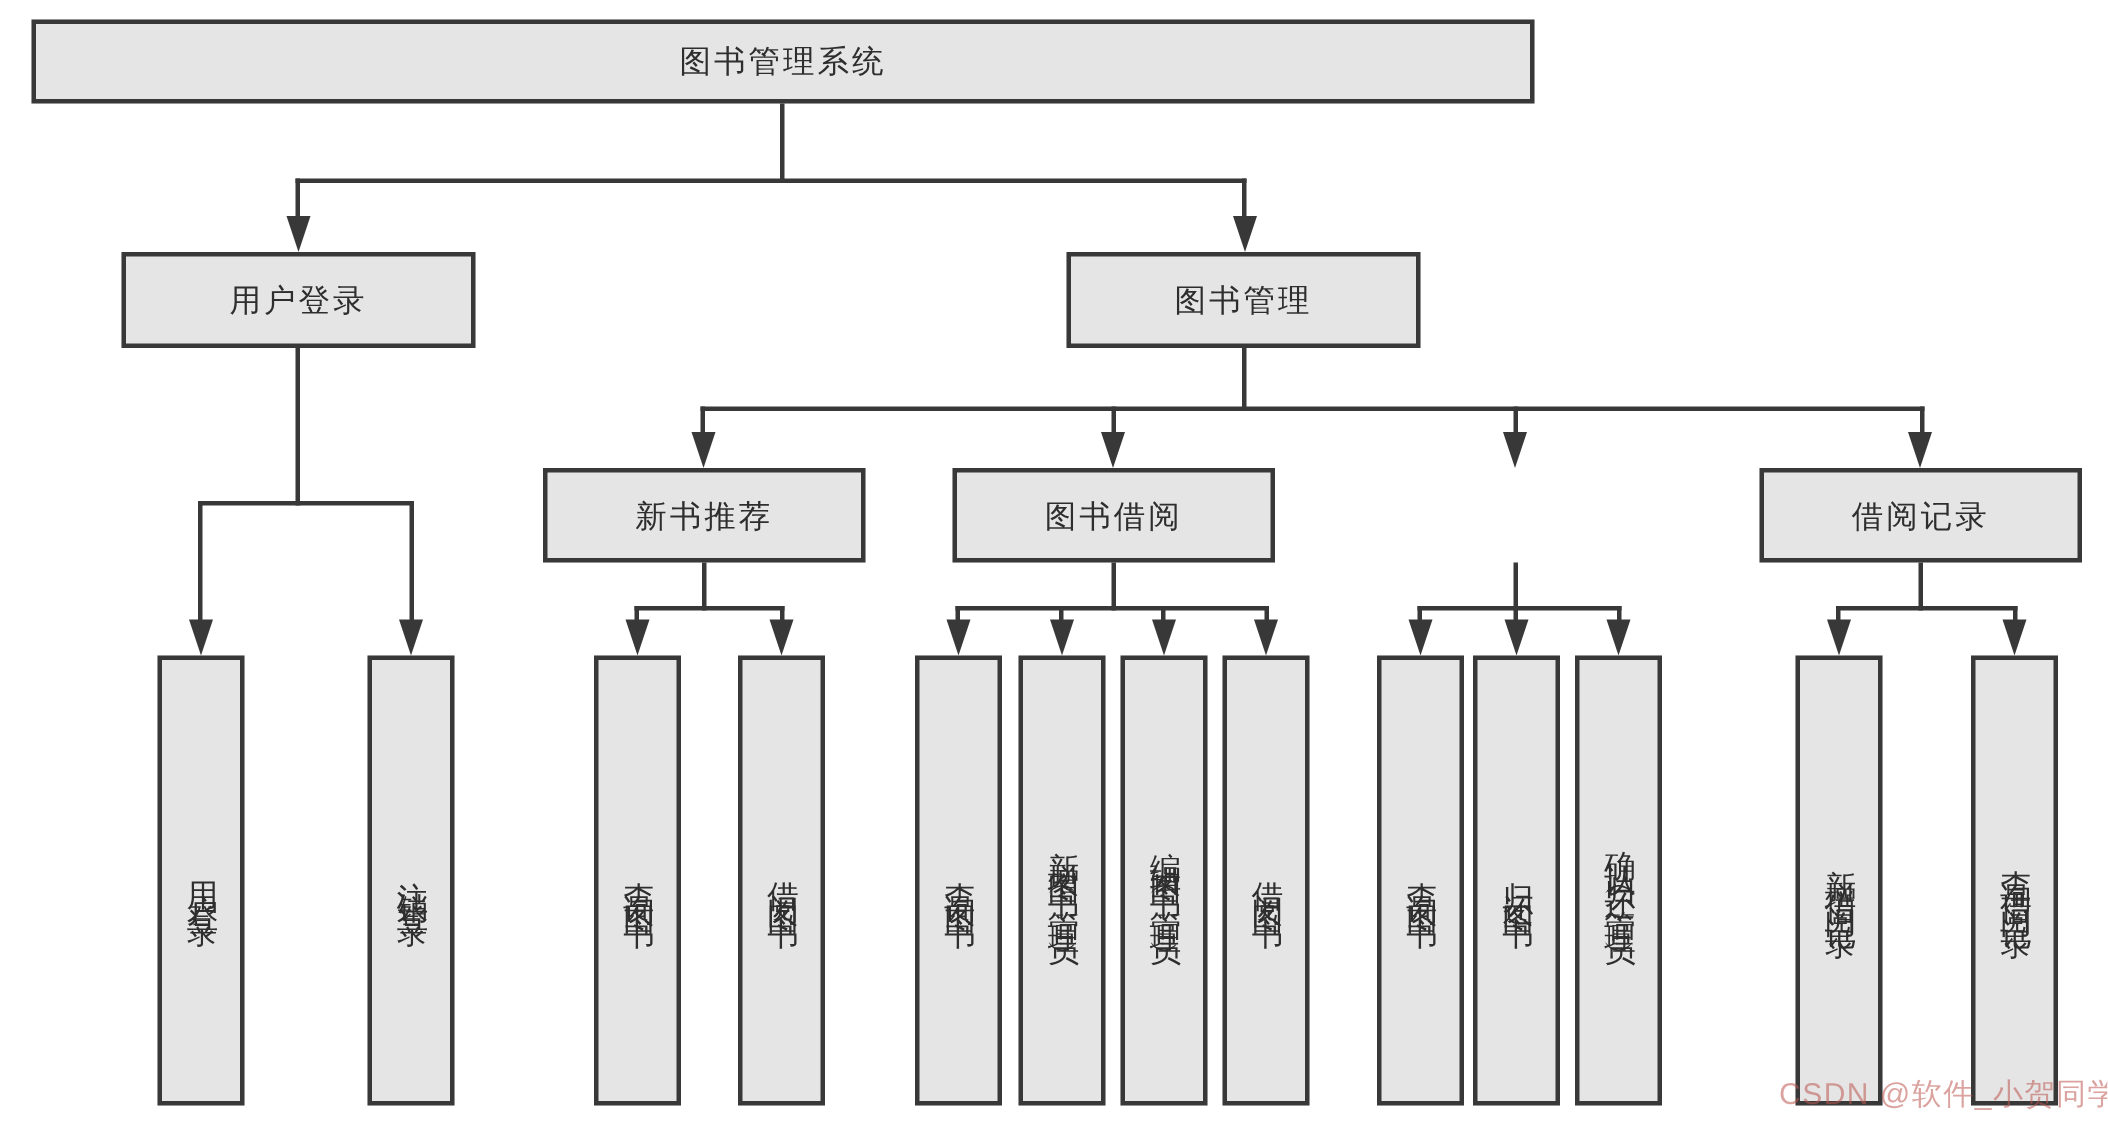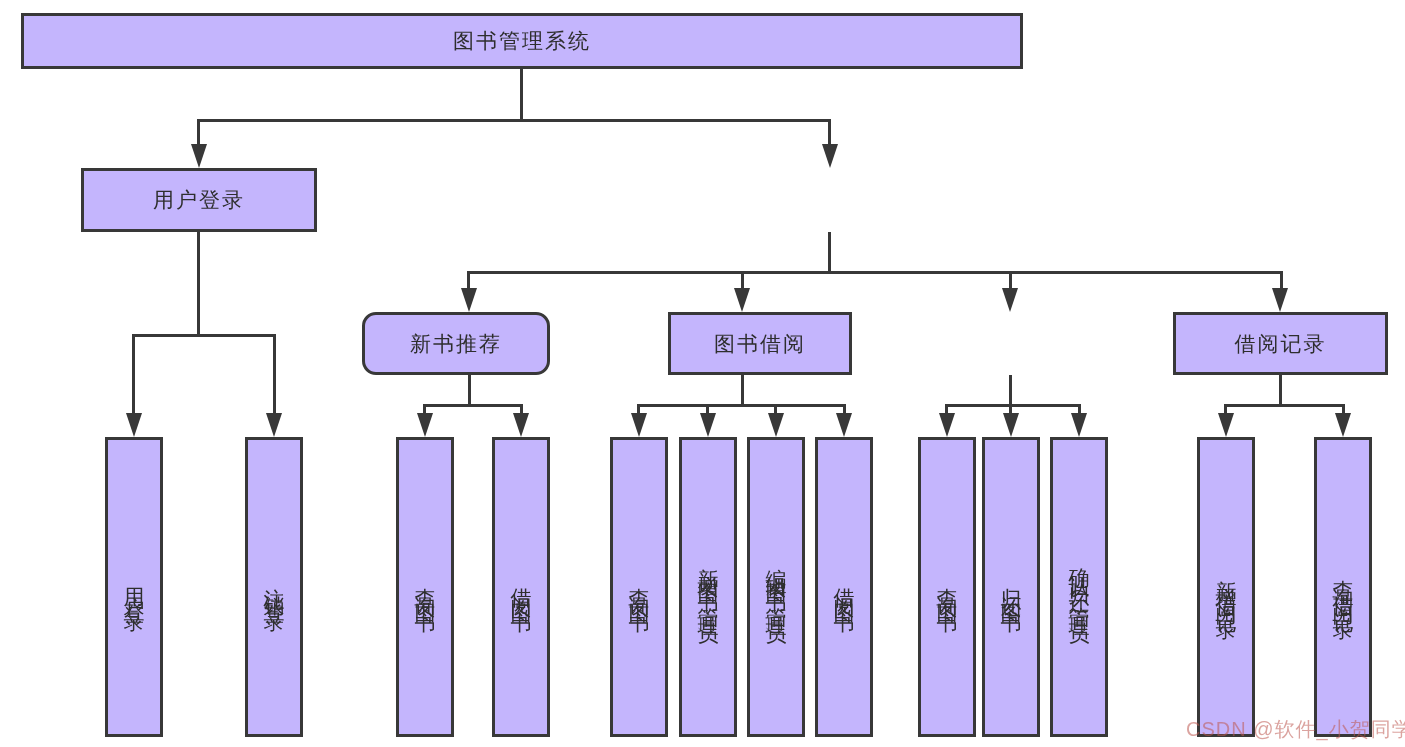--- a/index.html
+++ b/index.html
@@ -1,21 +1,21 @@
 <!DOCTYPE html>
 <html><head>
 <meta charset="utf-8">
 <style>
   html,body{margin:0;padding:0;background:#ffffff;}
   .stage{
     position:relative;width:1405px;height:747px;background:#ffffff;
     font-family:"Liberation Sans", sans-serif;color:#2e2e2e;overflow:hidden;
   }
   .node{
-    position:absolute;border:3px solid #383838;background:#c4b5fd;
+    position:absolute;border:3px solid #383838;background:#e5e5e5;
     box-sizing:border-box;
   }
   .h-node{
     display:flex;align-items:center;justify-content:center;
     font-size:21px;letter-spacing:2px;
   }
   .v-node{
     writing-mode:vertical-rl;text-orientation:mixed;
     text-align:center;font-size:21px;letter-spacing:8px;
     line-height:52px;
@@ -41,41 +41,42 @@
   <div class="node h-node" style="left:21px;top:13px;width:1002px;height:56px;">图书管理系统</div>
 
   <div class="vline" style="left:520px;top:69px;height:53px;"></div>
   <div class="hline" style="left:197px;top:119px;width:634px;"></div>
   <div class="vline" style="left:197px;top:119px;height:27px;"></div>
   <div class="arrow-down" style="left:191px;top:144px;"></div>
   <div class="vline" style="left:828px;top:119px;height:27px;"></div>
   <div class="arrow-down" style="left:822px;top:144px;"></div>
 
   <div class="node h-node" style="left:81px;top:168px;width:236px;height:64px;">用户登录</div>
+  <div class="node h-node" style="left:711px;top:168px;width:236px;height:64px;">图书管理</div>
 
   <div class="vline" style="left:197px;top:232px;height:105px;"></div>
   <div class="hline" style="left:132px;top:334px;width:144px;"></div>
   <div class="vline" style="left:132px;top:334px;height:80px;"></div>
   <div class="arrow-down" style="left:126px;top:413px;"></div>
   <div class="vline" style="left:273px;top:334px;height:80px;"></div>
   <div class="arrow-down" style="left:266px;top:413px;"></div>
 
   <div class="vline" style="left:828px;top:232px;height:42px;"></div>
   <div class="hline" style="left:467px;top:271px;width:816px;"></div>
   <div class="vline" style="left:467px;top:271px;height:19px;"></div>
   <div class="arrow-down" style="left:461px;top:288px;"></div>
   <div class="vline" style="left:741px;top:271px;height:19px;"></div>
   <div class="arrow-down" style="left:734px;top:288px;"></div>
   <div class="vline" style="left:1009px;top:271px;height:19px;"></div>
   <div class="arrow-down" style="left:1002px;top:288px;"></div>
   <div class="vline" style="left:1280px;top:271px;height:19px;"></div>
   <div class="arrow-down" style="left:1272px;top:288px;"></div>
 
-  <div class="node h-node" style="left:362px;top:312px;width:188px;height:63px;border-radius:14px;">新书推荐</div>
-  <div class="node h-node" style="left:635px;top:312px;width:184px;height:63px;margin-left:33px;">图书借阅</div>
+  <div class="node h-node" style="left:362px;top:312px;width:215px;height:63px;">新书推荐</div>
+  <div class="node h-node" style="left:635px;top:312px;width:215px;height:63px;">图书借阅</div>
   <div class="node h-node" style="left:1173px;top:312px;width:215px;height:63px;">借阅记录</div>
 
   <div class="vline" style="left:468px;top:375px;height:32px;"></div>
   <div class="hline" style="left:423px;top:404px;width:100px;"></div>
   <div class="vline" style="left:423px;top:404px;height:10px;"></div>
   <div class="arrow-down" style="left:417px;top:413px;"></div>
   <div class="vline" style="left:520px;top:404px;height:10px;"></div>
   <div class="arrow-down" style="left:513px;top:413px;"></div>
 
   <div class="vline" style="left:741px;top:375px;height:32px;"></div>

